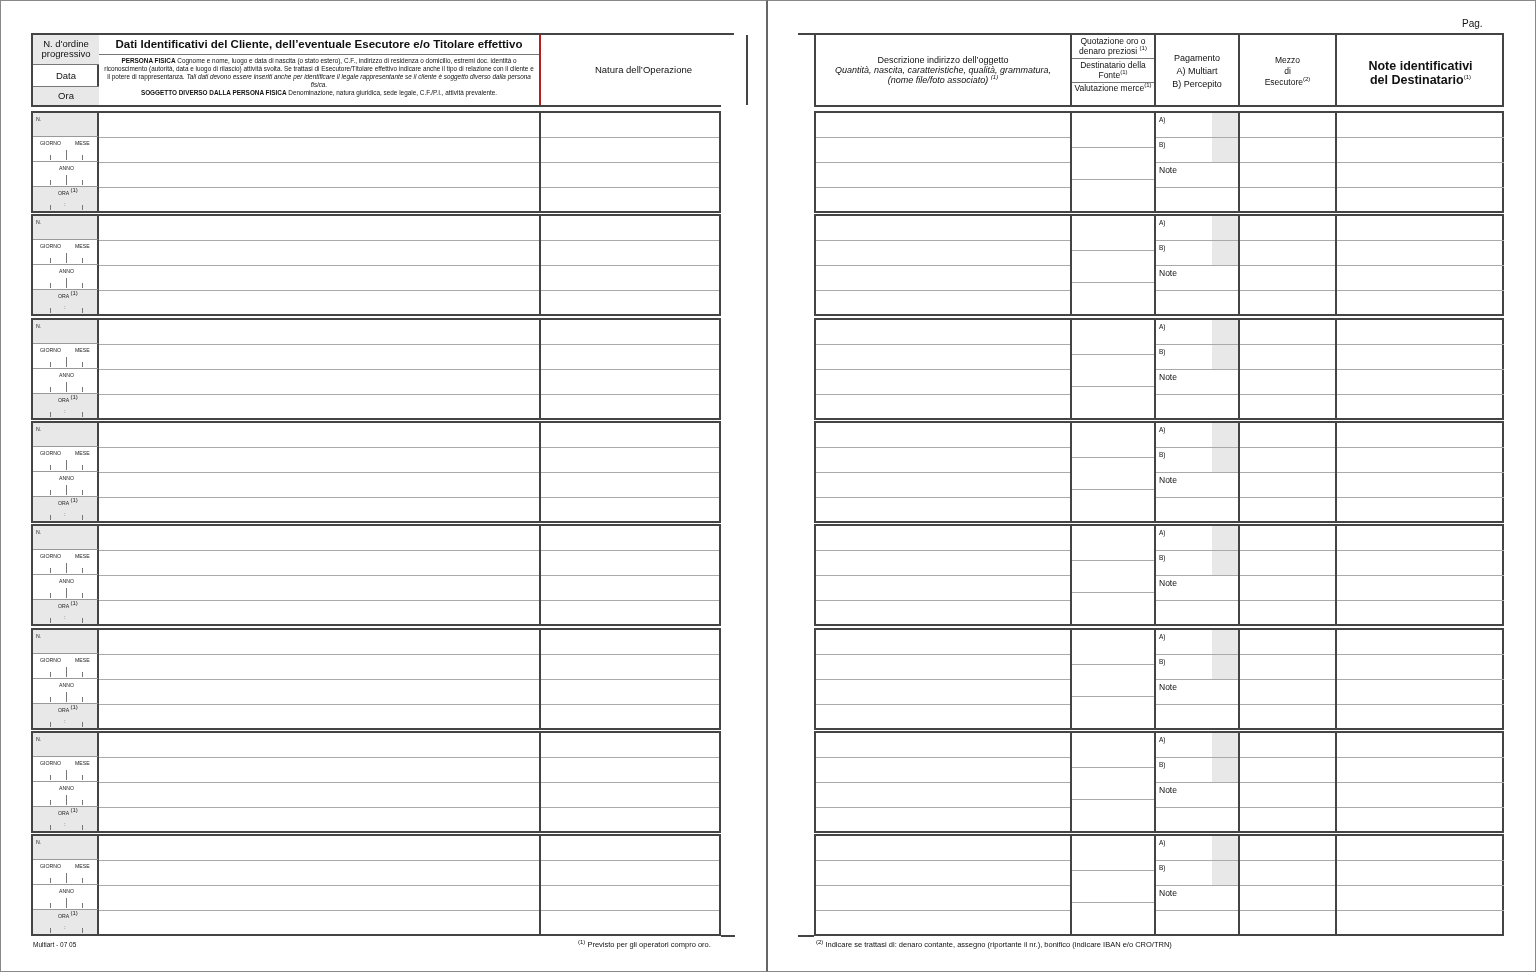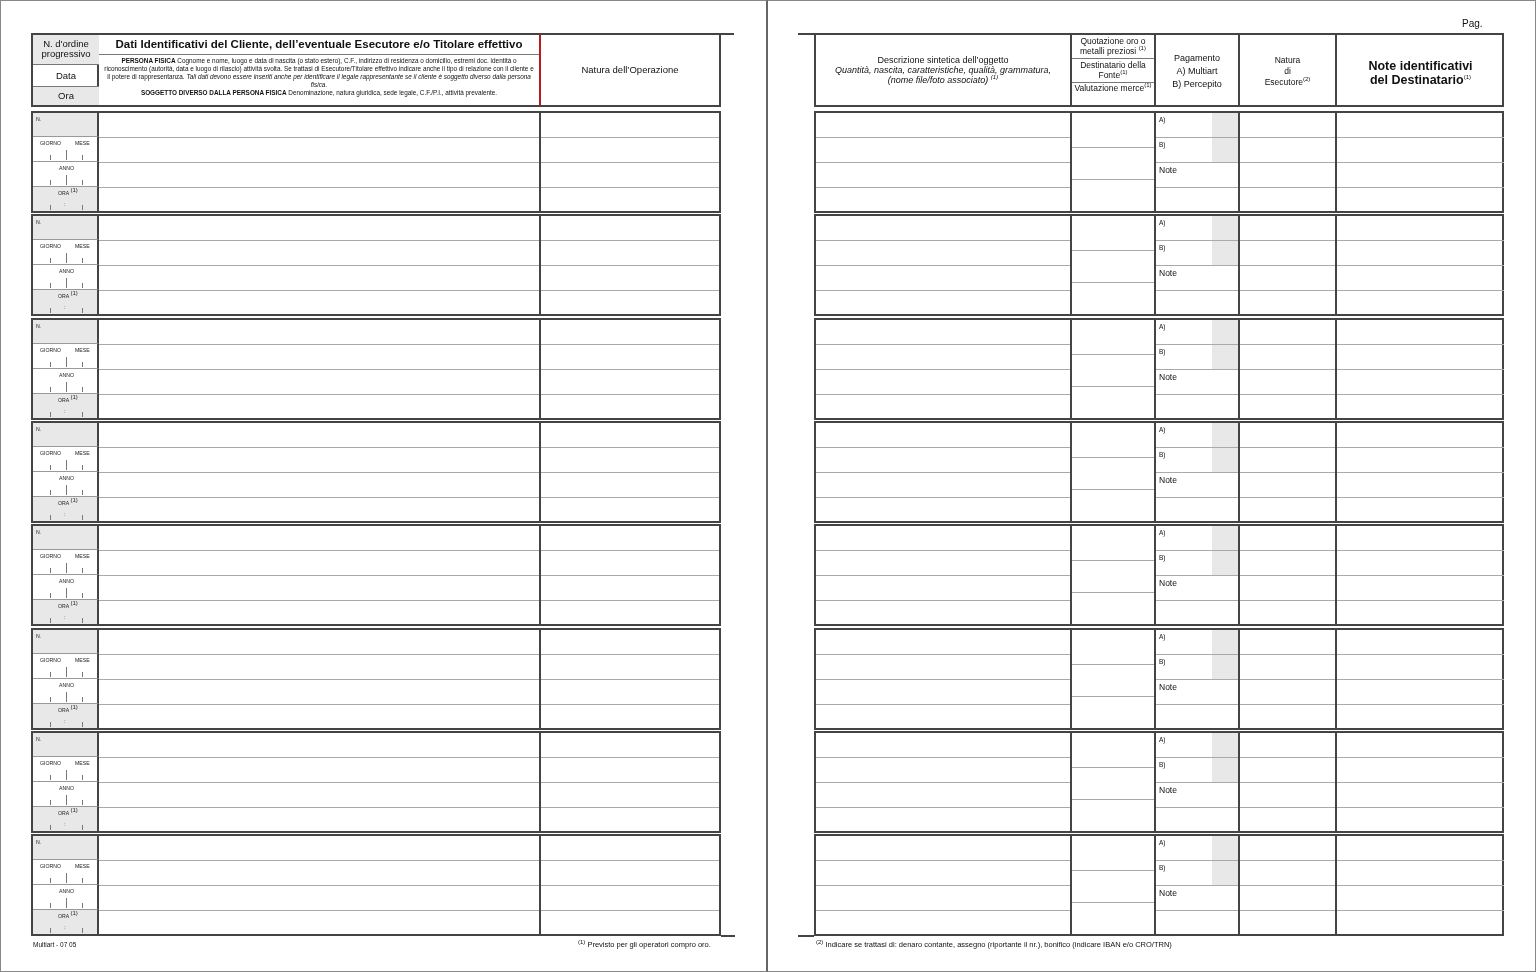--- a/index.html
+++ b/index.html
@@ -14,21 +14,21 @@
   .lh { position: absolute; left: 31px; top: 33px; width: 690px; height: 74px; border: 2px solid #444; border-right: none; }
   .lh-topline { position: absolute; left: 720px; top: 33px; width: 14px; height: 0; border-top: 2px solid #444; }
   .lh .c-ord { position: absolute; left: 0; top: 0; width: 66px; height: 70px; border-right: 2px solid #444; }
   .lh .c-ord div { position: absolute; left: 0; width: 66px; text-align: center; font-size: 9.5px; line-height: 10px; }
   .lh .ord1 { top: 0; height: 30px; background: #e8e8e8; padding-top: 4px; border-bottom: 1px solid #777; }
   .lh .ord2 { top: 30px; height: 22px; padding-top: 6px; border-bottom: 1px solid #777; }
   .lh .ord3 { top: 52px; height: 18px; background: #e8e8e8; padding-top: 4px; }
   .lh .c-dati { position: absolute; left: 66px; top: 0; width: 442px; height: 70px; border-right: 2px solid #b91c1c; }
   .lh .dati-title { height: 20px; border-bottom: 1px solid #777; text-align: center; font-weight: bold; font-size: 11.5px; line-height: 19px; }
   .lh .dati-body { font-size: 6.4px; line-height: 8px; text-align: center; padding: 2px 4px 0; }
-  .lh .c-nat { position: absolute; left: 508px; top: 0; width: 180px; height: 70px; text-align: center; font-size: 9.5px; line-height: 70px; border-right: 2px solid #444; }
+  .lh .c-nat { position: absolute; left: 508px; top: 0; width: 207px; height: 70px; text-align: center; font-size: 9.5px; line-height: 70px; border-right: 2px solid #444; }
 
   
   .lblock { position: absolute; left: 31px; width: 690px; height: 102px; border: 2px solid #444; }
   .lblock .sub { position: absolute; left: 0; width: 66px; border-right: 2px solid #444; }
   .lblock .s1 { top: 0; height: 24px; background: #e8e8e8; border-bottom: 1px solid #999; }
   .lblock .s2 { top: 24px; height: 25px; border-bottom: 1px solid #999; }
   .lblock .s3 { top: 49px; height: 25px; border-bottom: 1px solid #999; }
   .lblock .s4 { top: 74px; height: 24px; background: #e8e8e8; }
   .lblock .lbl { position: absolute; font-size: 5.2px; line-height: 6px; color: #222; }
   .lblock .tick { position: absolute; width: 1px; background: #777; }
@@ -371,36 +371,36 @@
 
 <div class="bottomline-l"></div>
 <div class="foot-l">Multiart - 07 05</div>
 <div class="foot-l2"><sup>(1)</sup><span> Previsto per gli operatori compro oro.</span></div>
 
 <div class="page right"></div>
 <div class="pag">Pag.</div>
 <div class="rh-topline"></div>
 <div class="rh">
   <div class="col desc">
-    <div>Descrizione sintetica dell’oggetto</div>
+    <div>Descrizione indirizzo dell’oggetto</div>
     <div style="font-style:italic">Quantità, nascita, caratteristiche, qualità, grammatura,</div>
     <div style="font-style:italic"><span>(nome file/foto associato)</span> <sup>(1)</sup></div>
   </div>
   <div class="col quot">
-    <div class="q1"><span>Quotazione oro o metalli preziosi</span> <sup>(1)</sup></div>
+    <div class="q1"><span>Quotazione oro o denaro preziosi</span> <sup>(1)</sup></div>
     <div class="q2"><span>Destinatario della Fonte</span><sup>(1)</sup></div>
     <div class="q3"><span>Valutazione merce</span><sup>(1)</sup></div>
   </div>
   <div class="col comp">
     <div>Pagamento</div>
     <div>A) Multiart</div>
     <div>B) Percepito</div>
   </div>
   <div class="col mezzo">
-    <div>Natura</div>
+    <div>Mezzo</div>
     <div>di</div>
     <div><span>Esecutore</span><sup>(2)</sup></div>
   </div>
   <div class="col dest">
     <div>Note identificativi</div>
     <div><span>del Destinatario</span><sup>(1)</sup></div>
   </div>
 </div>
 
 <div id="right-rows">

